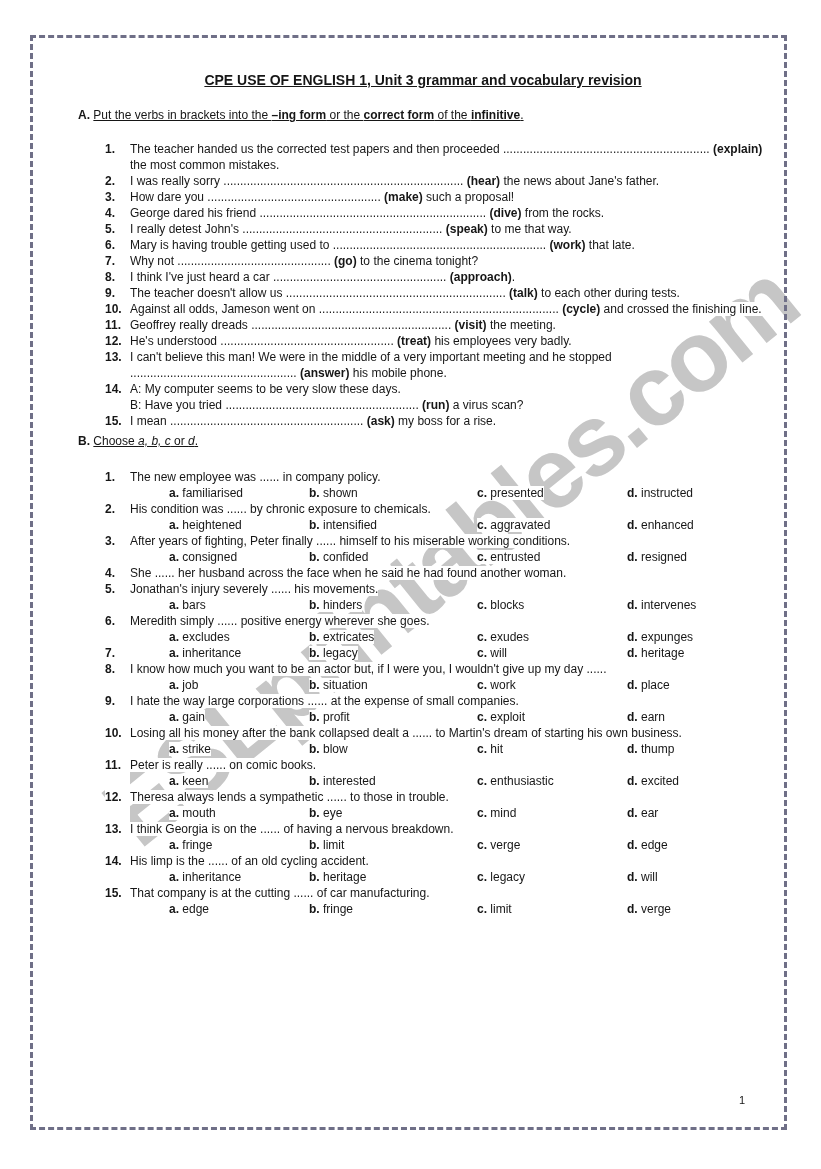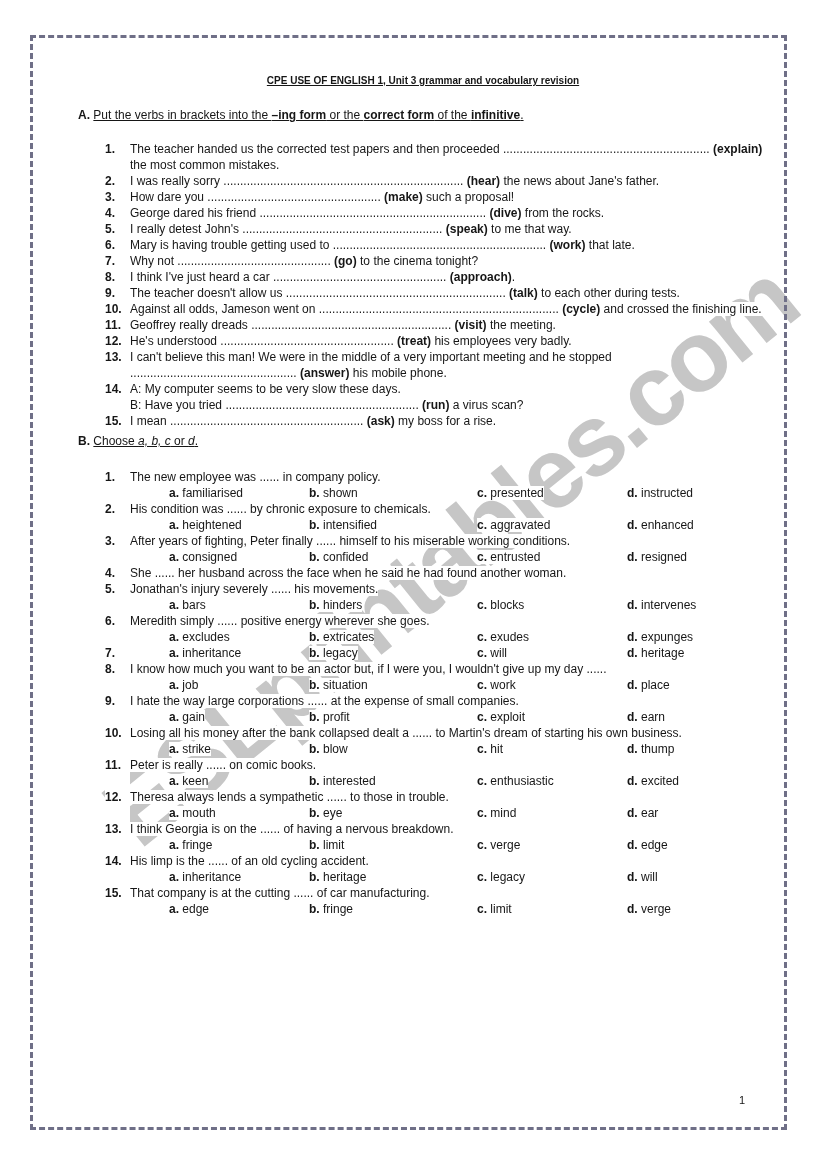--- a/index.html
+++ b/index.html
@@ -15,21 +15,21 @@
     position:absolute;left:450px;top:555px;
     transform:translate(-50%,-50%) rotate(-39deg);
     font-size:100px;font-weight:bold;letter-spacing:-3px;
     color:#c6c6c6;white-space:nowrap;z-index:0;
   }
   .content{
     position:absolute;left:78px;top:72px;width:690px;z-index:2;
     font-size:12px;line-height:16px;
   }
   .title{ text-align:center; }
-  .title .run{font-weight:bold;font-size:10px;text-decoration:underline;text-align:right;}
+  .title .run{font-weight:bold;font-size:14px;text-decoration:underline;text-align:right;}
   .section-heading{margin-top:18px;}
   .section-label{font-weight:bold;}
   .list{margin-top:18px;}
   .list-b{margin-top:20px;}
   .heading-b-gap{margin-top:4px;}
   .item-row{display:flex;padding-left:27px;}
   .num{flex:none;width:25px;font-weight:bold;background:#fff;}
   .item-text{flex:1;min-width:0;}
   .run{background:#fff;}
   .b{font-weight:bold;}

